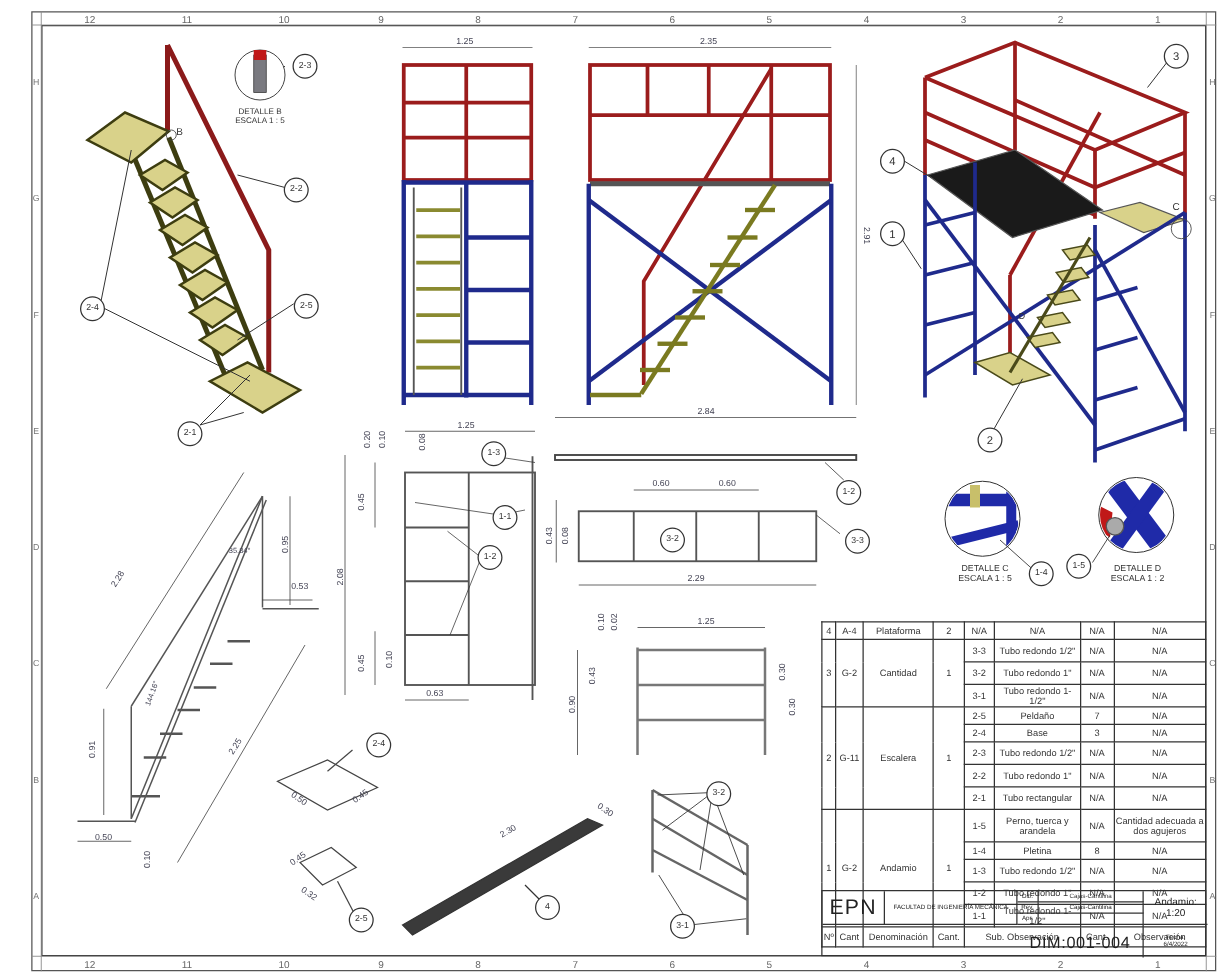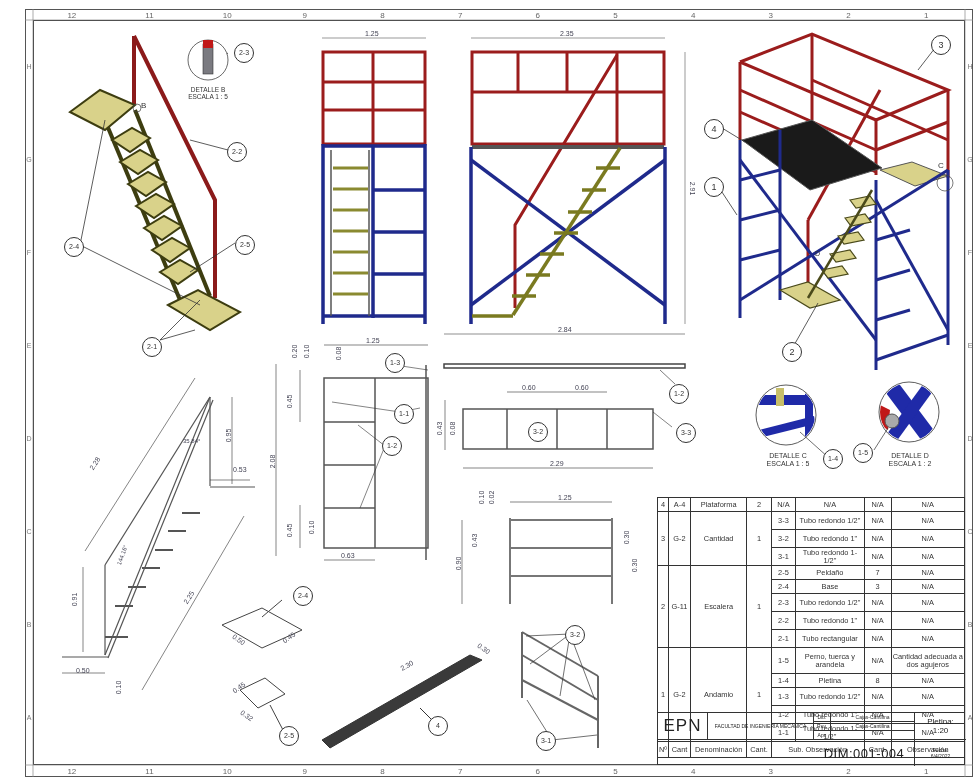--- a/index.html
+++ b/index.html
@@ -571,21 +571,21 @@
   <div class="tblock">
     <div class="tb-cell epn" style="left:0;top:0;width:50px;height:27px;">EPN</div>
     <div class="tb-cell small" style="left:50px;top:0;width:106px;height:27px;">FACULTAD DE INGENIERÍA MECÁNICA</div>
     <div class="tb-cell small" style="left:156px;top:0;width:17px;height:9px;">Dib.</div>
     <div class="tb-cell small" style="left:173px;top:0;width:84px;height:9px;color:#333">Cajas-Cantilina</div>
     <div class="tb-cell small" style="left:156px;top:9px;width:17px;height:9px;">Rev.</div>
     <div class="tb-cell small" style="left:173px;top:9px;width:84px;height:9px;">Cajas-Cantilina</div>
     <div class="tb-cell small" style="left:156px;top:18px;width:17px;height:9px;">Apr.</div>
     <div class="tb-cell small" style="left:173px;top:18px;width:84px;height:9px;"></div>
     <div class="tb-cell" style="left:257px;top:0;width:51px;height:27px;flex-direction:column;font-size:8px;border-right:none;">
-      <span>Pletina:</span>
+      <span>Andamio:</span>
       <span>1:20</span>
     </div>
     <div class="tb-cell big" style="left:156px;top:27px;width:101px;height:26px;border-bottom:none;">DIM:001-004</div>
     <div class="tb-cell small" style="left:257px;top:27px;width:51px;height:26px;flex-direction:column;border-right:none;border-bottom:none;">
       <span>Fecha:</span>
       <span>6/4/2022</span>
     </div>
   </div>
 </div>
 

